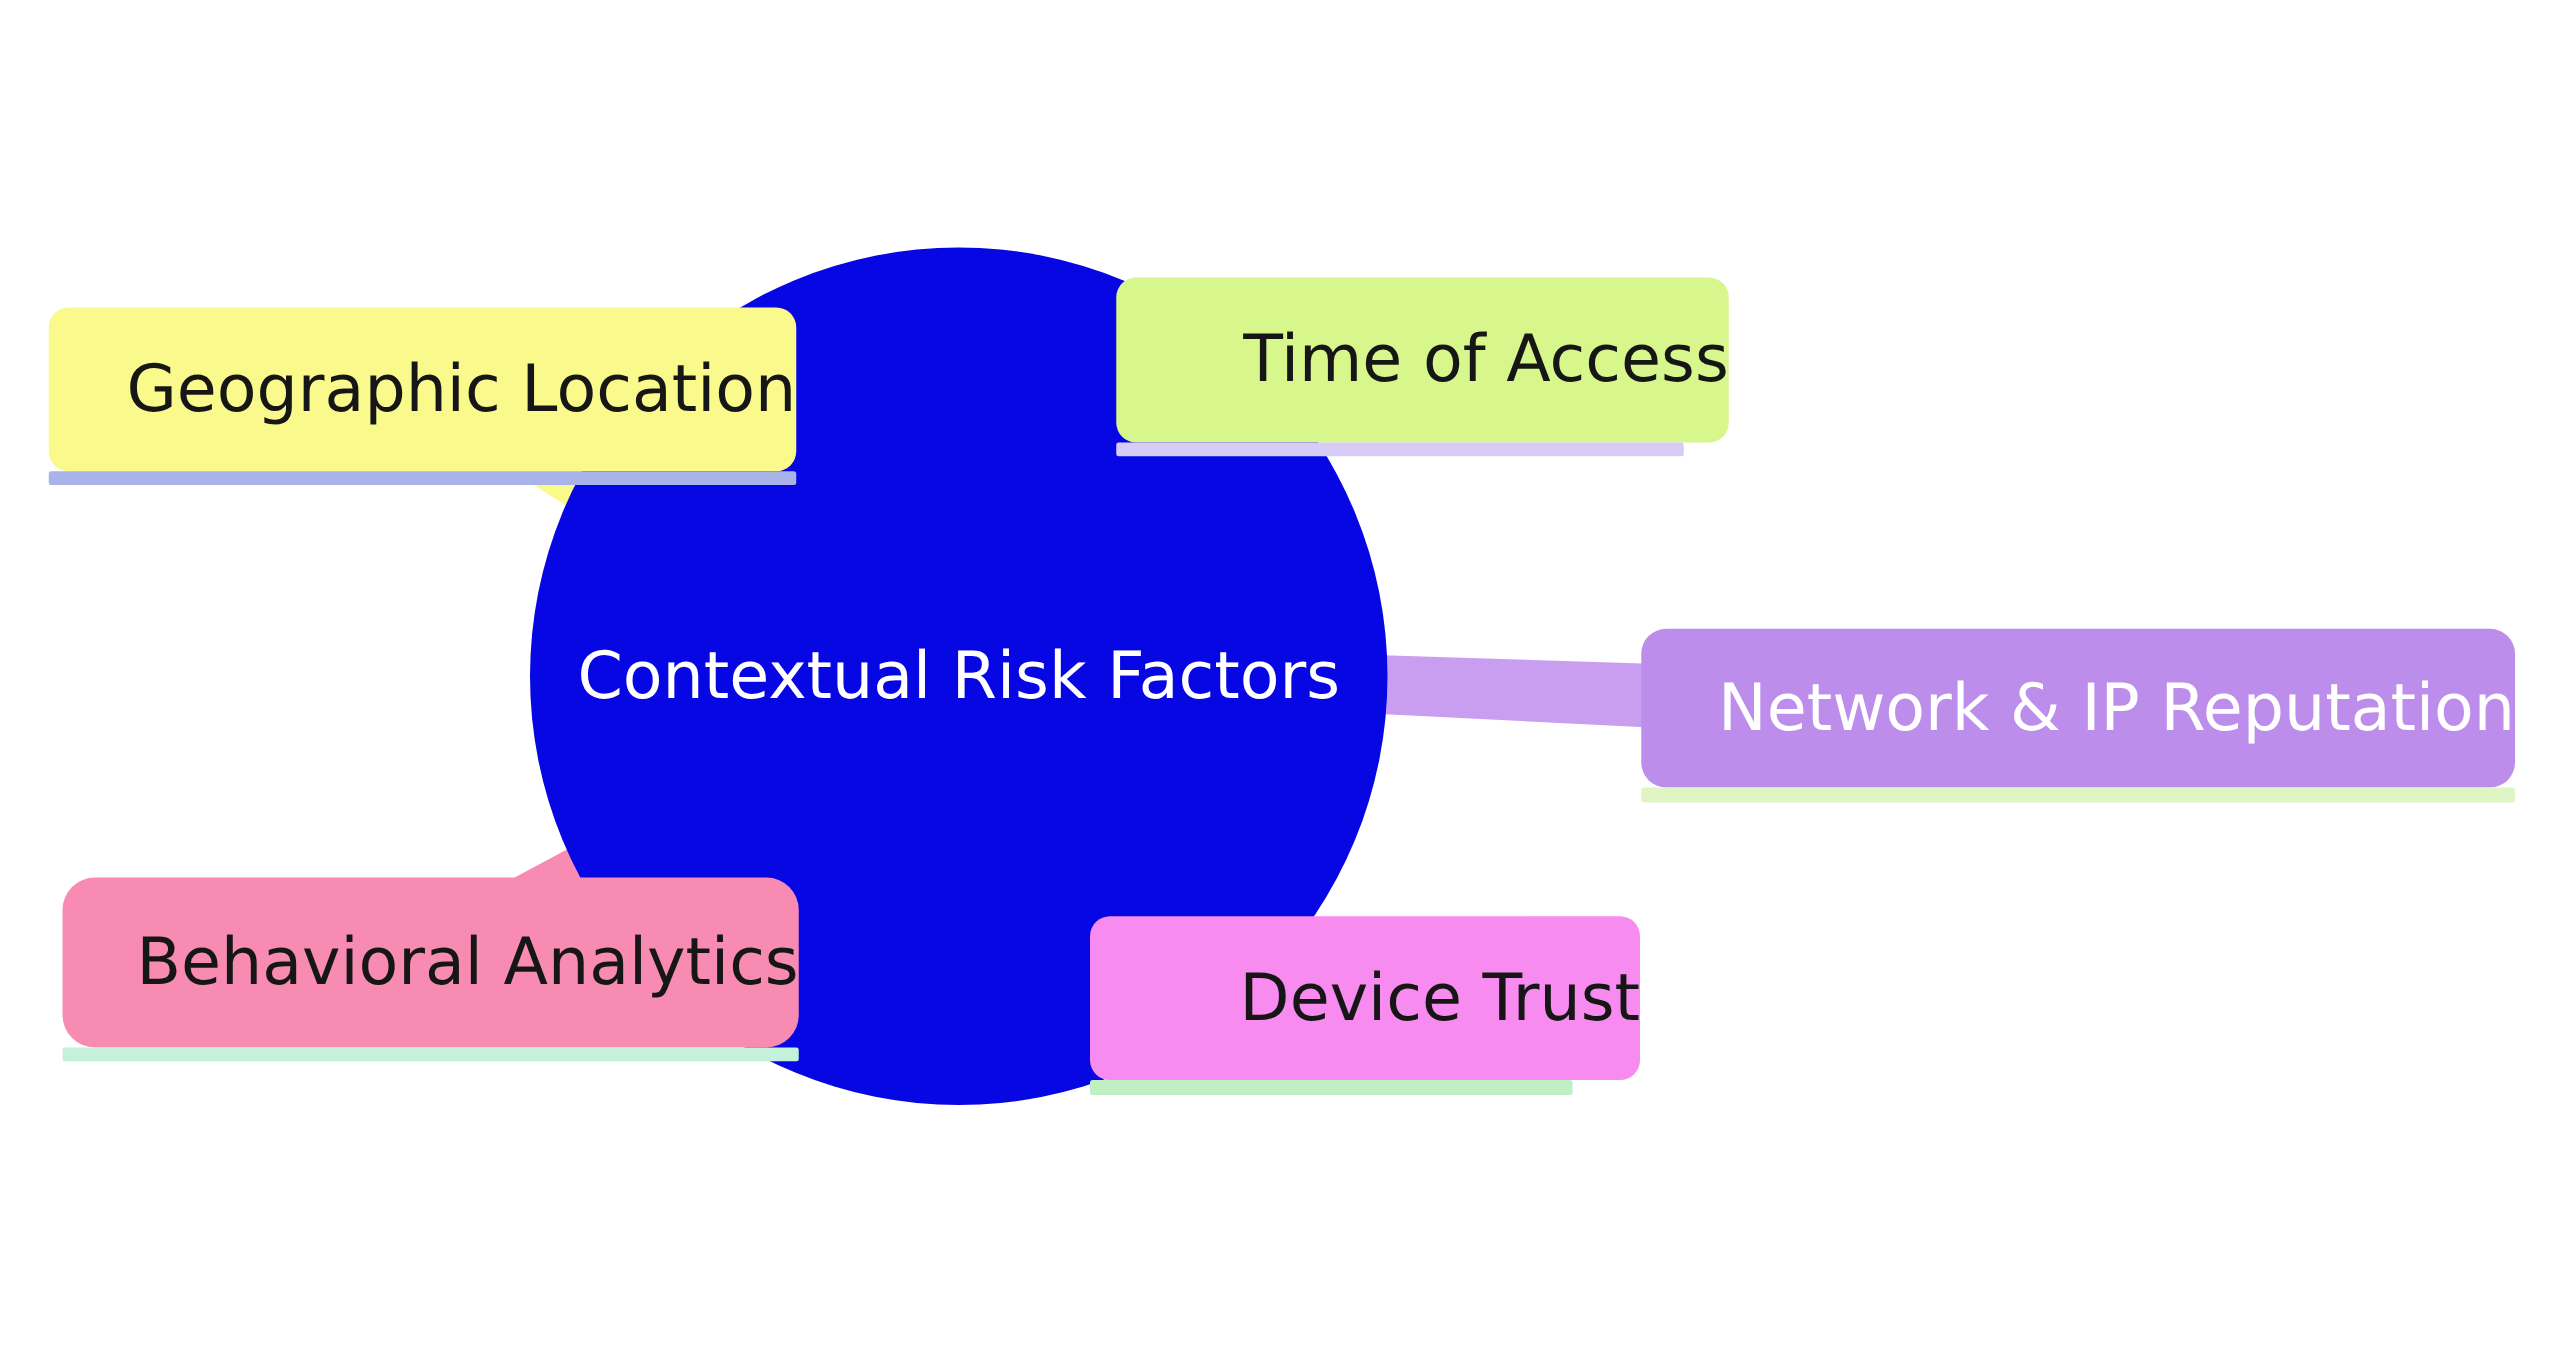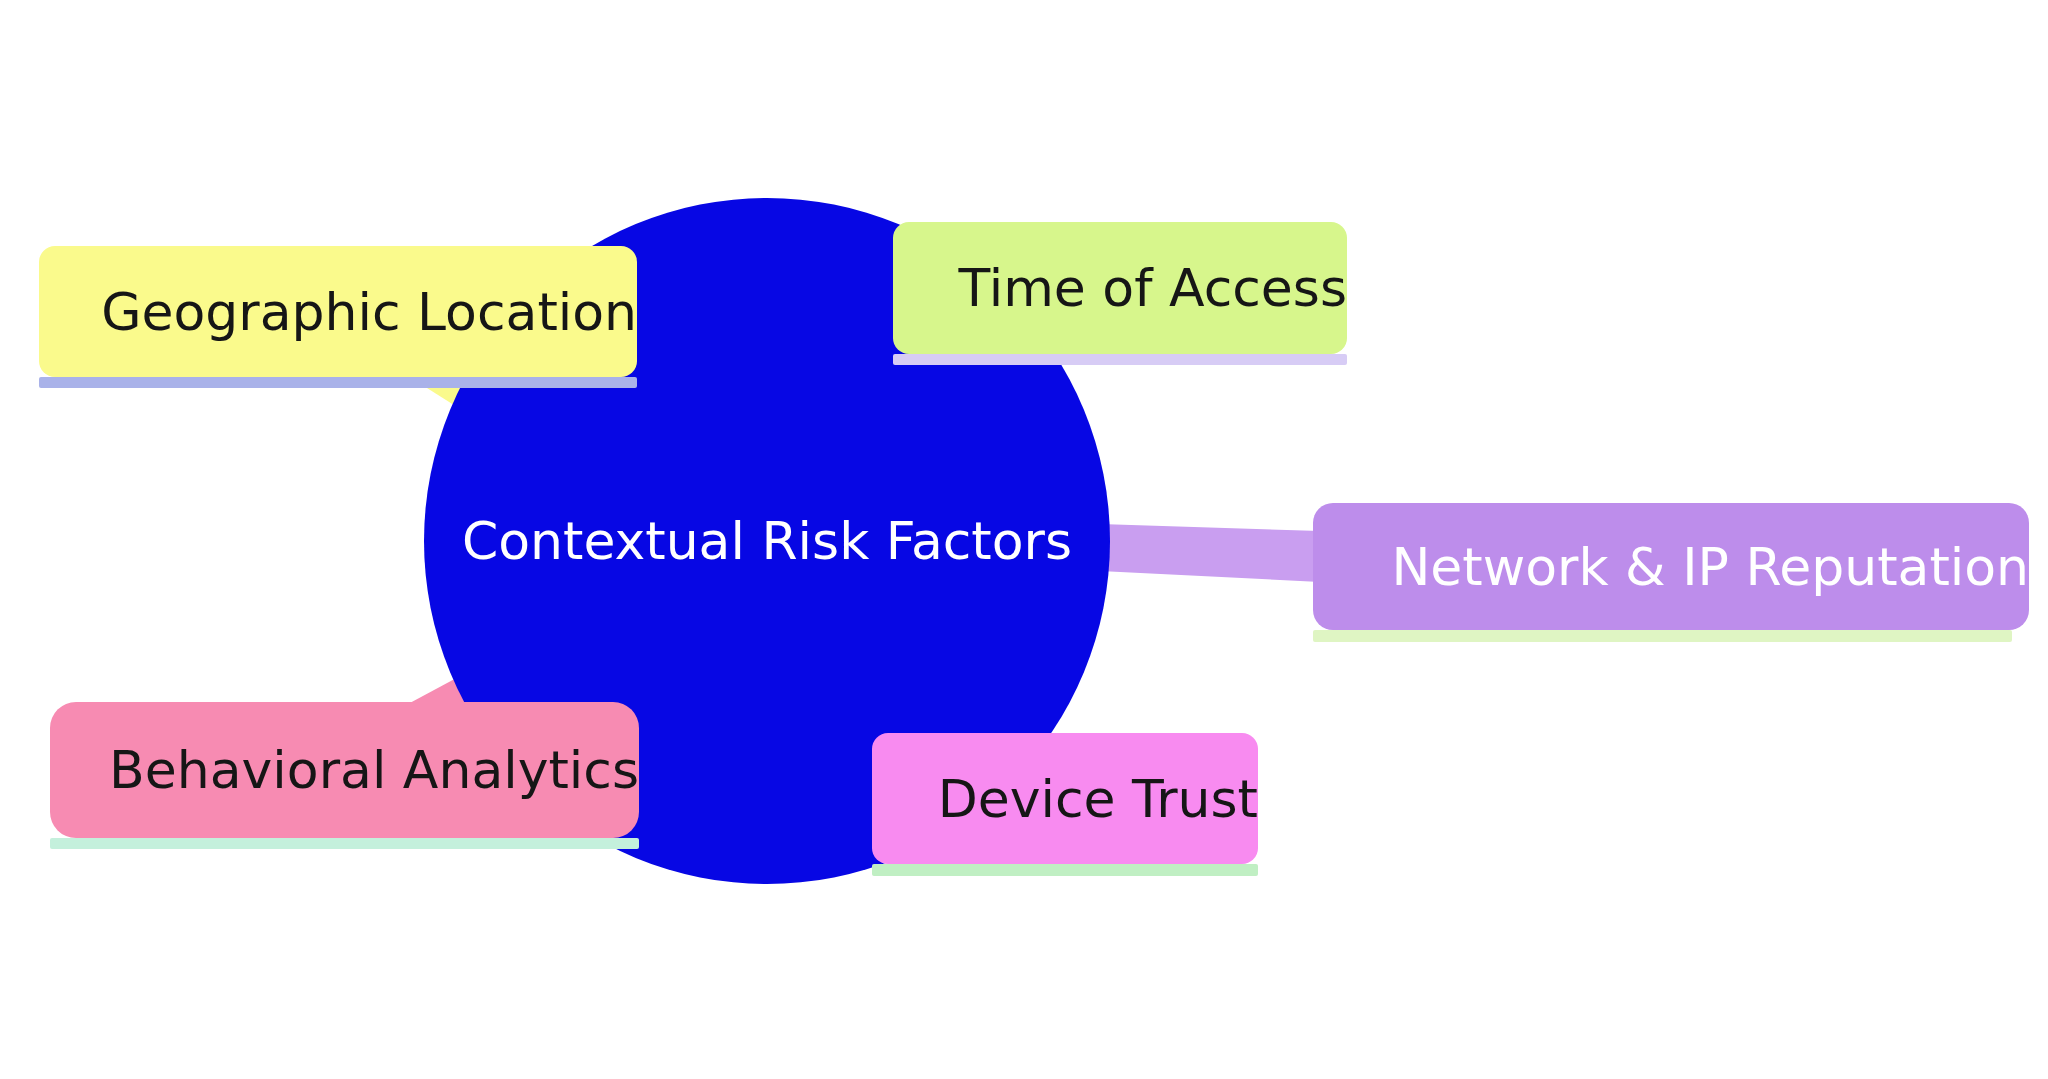--- a/index.html
+++ b/index.html
@@ -54,27 +54,27 @@
   #box-geographic   { left: 39px;  top: 246px; width: 598px; height: 131px; }
   #strip-geographic { left: 39px;  top: 377px; width: 598px; height: 11px; }
   #tab-geographic   { left: 408px; top: 376px; width: 154px; height: 78px;
                       clip-path: polygon(0 0, 100% 0, 80% 100%); }
 
   
   #box-time   { left: 893px; top: 222px; width: 454px; height: 132px; }
   #strip-time { left: 893px; top: 354px; width: 454px; height: 11px; }
 
   
-  #box-network   { left: 1313px; top: 503px; width: 699px; height: 127px; border-radius: 20px; padding-left: 17px; }
+  #box-network   { left: 1313px; top: 503px; width: 699px; height: 127px; border-radius: 20px; }
   #strip-network { left: 1313px; top: 630px; width: 699px; height: 12px; }
   #band-network  { left: 1100px; top: 524px; width: 220px; height: 58px;
                    clip-path: polygon(0 0, 100% 12%, 100% 100%, 0 81%); }
 
   
-  #box-device   { left: 872px; top: 733px; width: 386px; height: 131px; }
+  #box-device   { left: 872px; top: 733px; width: 440px; height: 131px; }
   #strip-device { left: 872px; top: 864px; width: 386px; height: 12px; }
 
   
   #box-behavioral   { left: 50px;  top: 702px; width: 589px; height: 136px; border-radius: 26px; }
   #strip-behavioral { left: 50px;  top: 838px; width: 589px; height: 11px; }
   #tab-behavioral   { left: 408px; top: 638px; width: 152px; height: 66px;
                       clip-path: polygon(0 100%, 100% 100%, 81% 0); }
 </style>
 </head>
 <body>
@@ -89,21 +89,21 @@
 
   <div class="center-node" id="center-node" style="background: rgb(7, 7, 228); color: rgb(255, 255, 255);">
     <span>Contextual Risk Factors</span>
   </div>
 
   <div class="node-box" id="box-geographic" style="background: rgb(250, 250, 140); color: rgb(22, 22, 22);">
     <span>Geographic Location</span>
   </div>
   <div class="underline-strip" id="strip-geographic" style="background: rgb(169, 178, 233);"></div>
 
-  <div class="node-box" id="box-time" style="background: rgb(215, 246, 140); color: rgb(22, 22, 22);">
+  <div class="node-box" id="box-time" style="background: rgb(215, 246, 140); color: rgb(22, 22, 22); padding-left: 36px;">
     <span>Time of Access</span>
   </div>
   <div class="underline-strip" id="strip-time" style="background: rgb(215, 204, 245);"></div>
 
   <div class="node-box" id="box-network" style="background: rgb(189, 141, 235); color: rgb(255, 255, 255);">
     <span>Network &amp; IP Reputation</span>
   </div>
   <div class="underline-strip" id="strip-network" style="background: rgb(223, 245, 195);"></div>
 
   <div class="node-box" id="box-device" style="background: rgb(248, 139, 240); color: rgb(22, 22, 22);">

